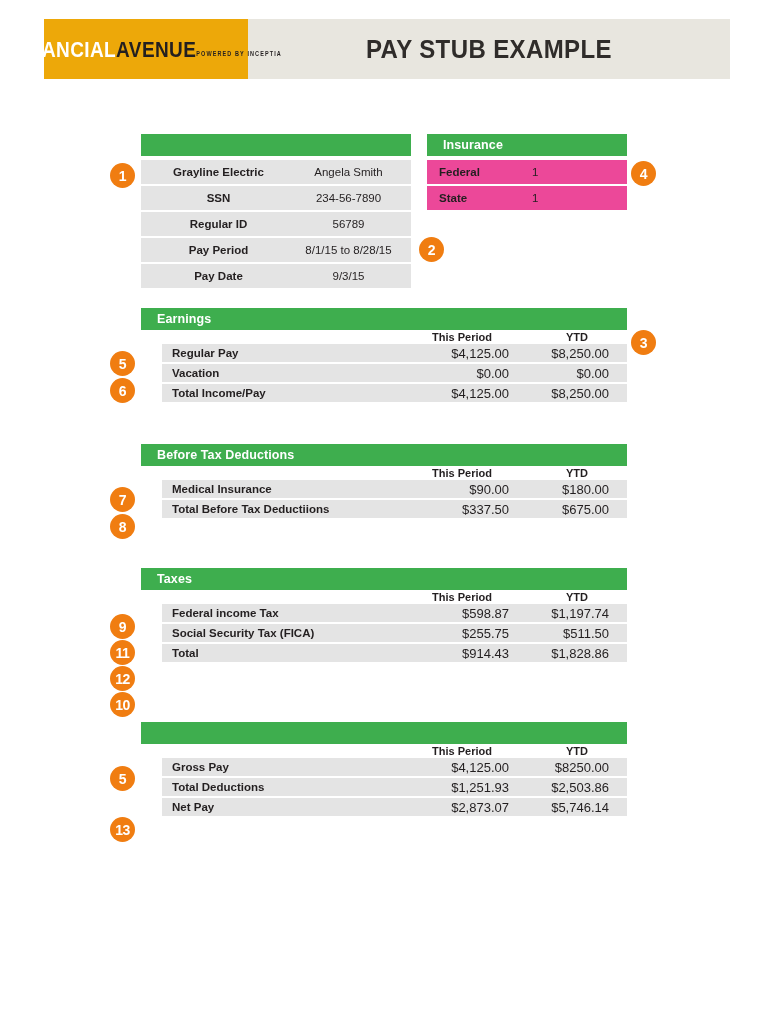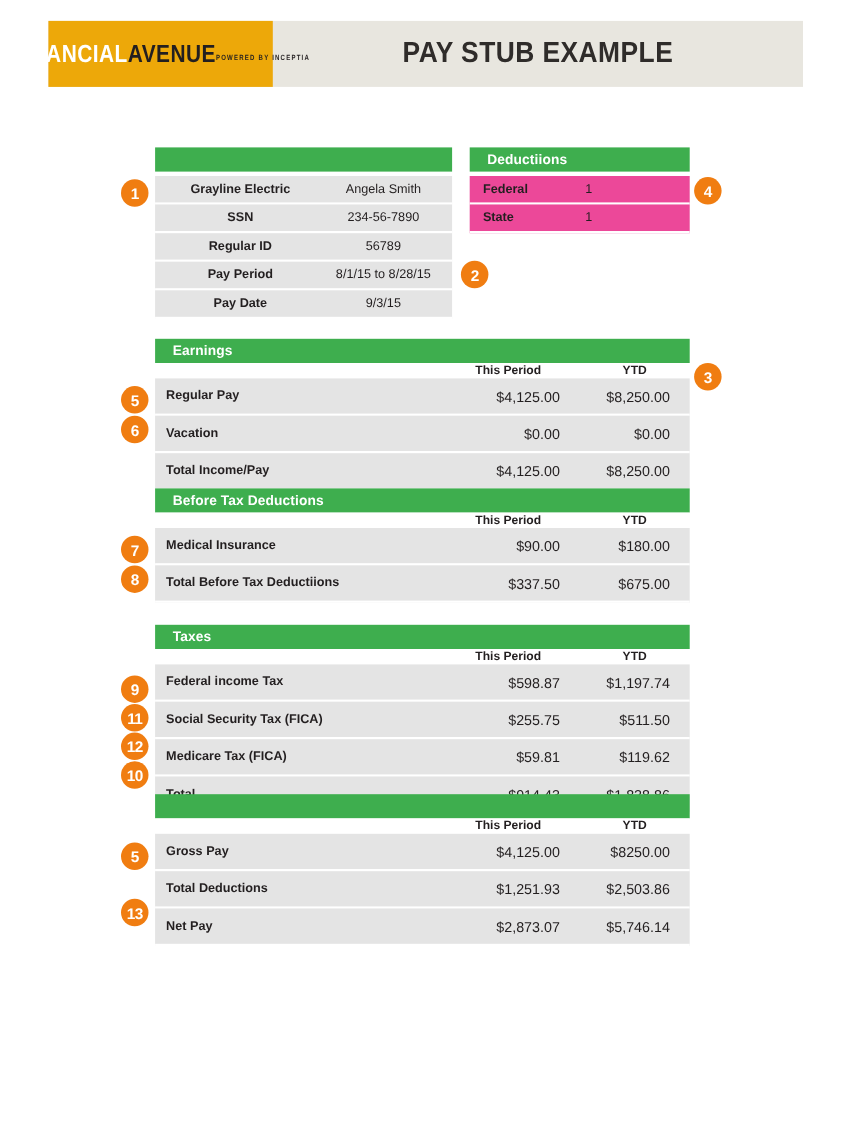--- a/index.html
+++ b/index.html
@@ -109,24 +109,25 @@
     font-weight: bold;
     color: #231f20;
     text-align: center;
   }
   .colhead .c-period { width: 130px; }
   .colhead .c-ytd { width: 100px; }
 
   .row {
     display: flex;
     align-items: center;
-    height: 34px;
+    height: 20px;
     background: #e4e4e4;
     border-bottom: 2px solid #ffffff;
     box-sizing: border-box;
+    margin-left: 21px;
   }
   .row .r-label {
     flex: 1 1 auto;
     padding-left: 10px;
     font-size: 11.5px;
     font-weight: bold;
     color: #231f20;
     white-space: nowrap;
   }
   .row .r-period,
@@ -241,21 +242,21 @@
       <div class="i-value">8/1/15 to 8/28/15</div>
     </div>
     <div class="inforow">
       <div class="i-label">Pay Date</div>
       <div class="i-value">9/3/15</div>
     </div>
   </div>
 
   <div class="block" style="left:427px; top:134px; width:200px;">
     <div class="bar">
-      <span class="bar-label">Deductiions</span>
+      <span class="bar-label">Insurance</span>
     </div>
     <div style="height:4px;"></div>
     <div class="allowrow">
       <div class="a-label">Federal</div>
       <div class="a-value">1</div>
     </div>
     <div class="allowrow">
       <div class="a-label">State</div>
       <div class="a-value">1</div>
     </div>
@@ -319,25 +320,20 @@
     </div>
     <div class="row">
       <div class="r-label">Federal income Tax</div>
       <div class="r-period">$598.87</div>
       <div class="r-ytd">$1,197.74</div>
     </div>
     <div class="row">
       <div class="r-label">Social Security Tax (FICA)</div>
       <div class="r-period">$255.75</div>
       <div class="r-ytd">$511.50</div>
-    </div>
-    <div class="row">
-      <div class="r-label">Medicare Tax (FICA)</div>
-      <div class="r-period">$59.81</div>
-      <div class="r-ytd">$119.62</div>
     </div>
     <div class="row">
       <div class="r-label">Total</div>
       <div class="r-period">$914.43</div>
       <div class="r-ytd">$1,828.86</div>
     </div>
   </div>
 
   <div class="block" style="left:141px; top:722px; width:486px;">
     <div class="bar">

